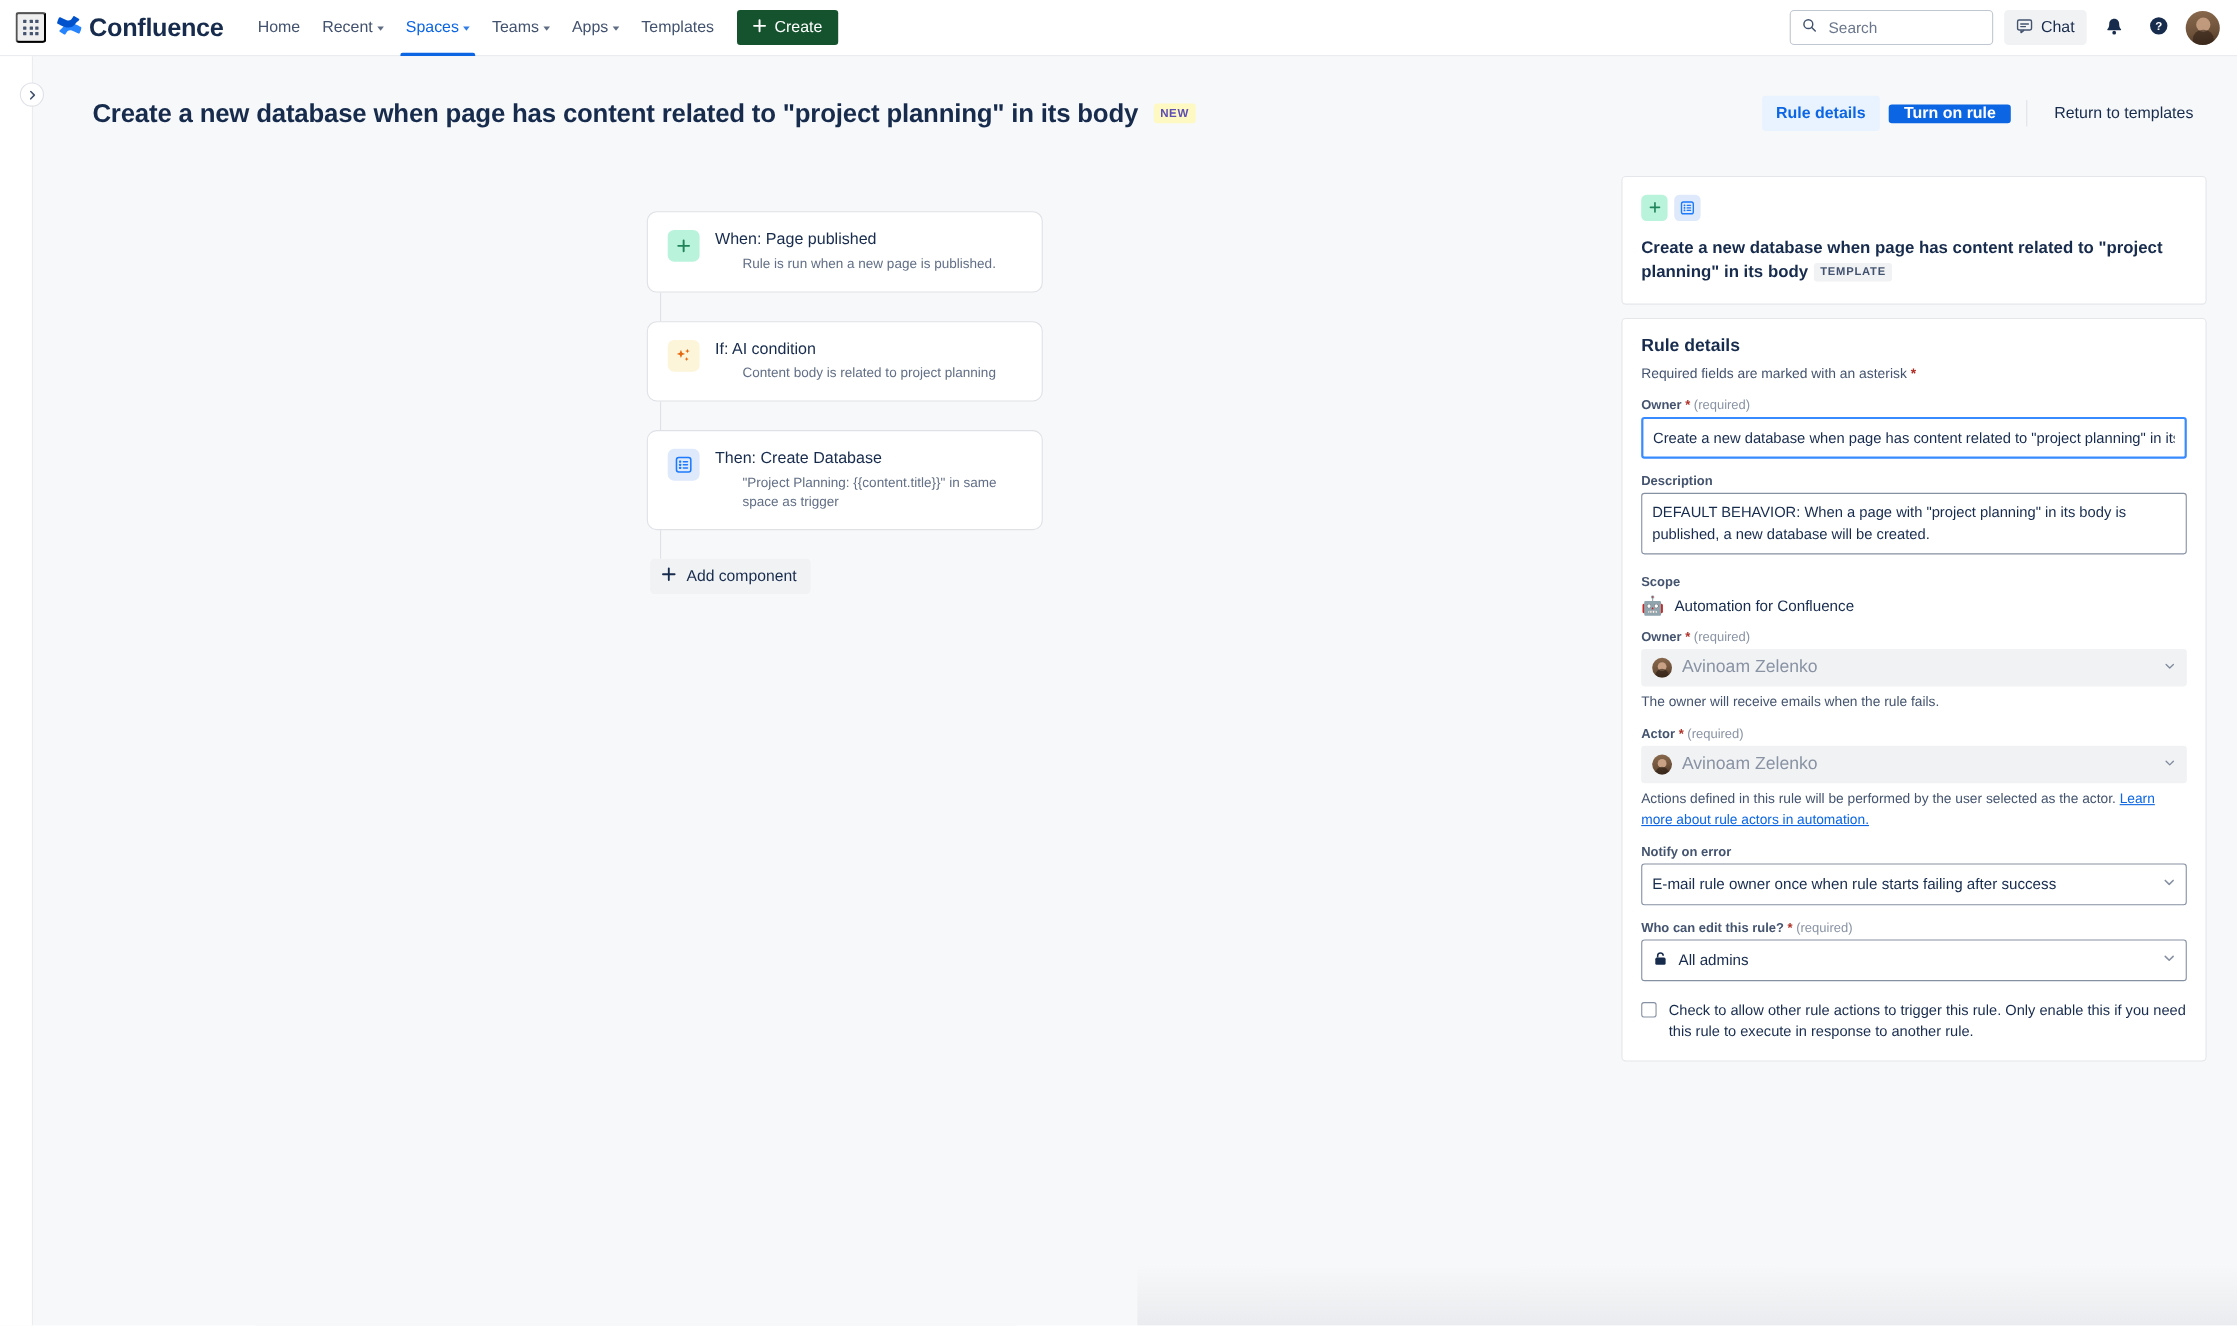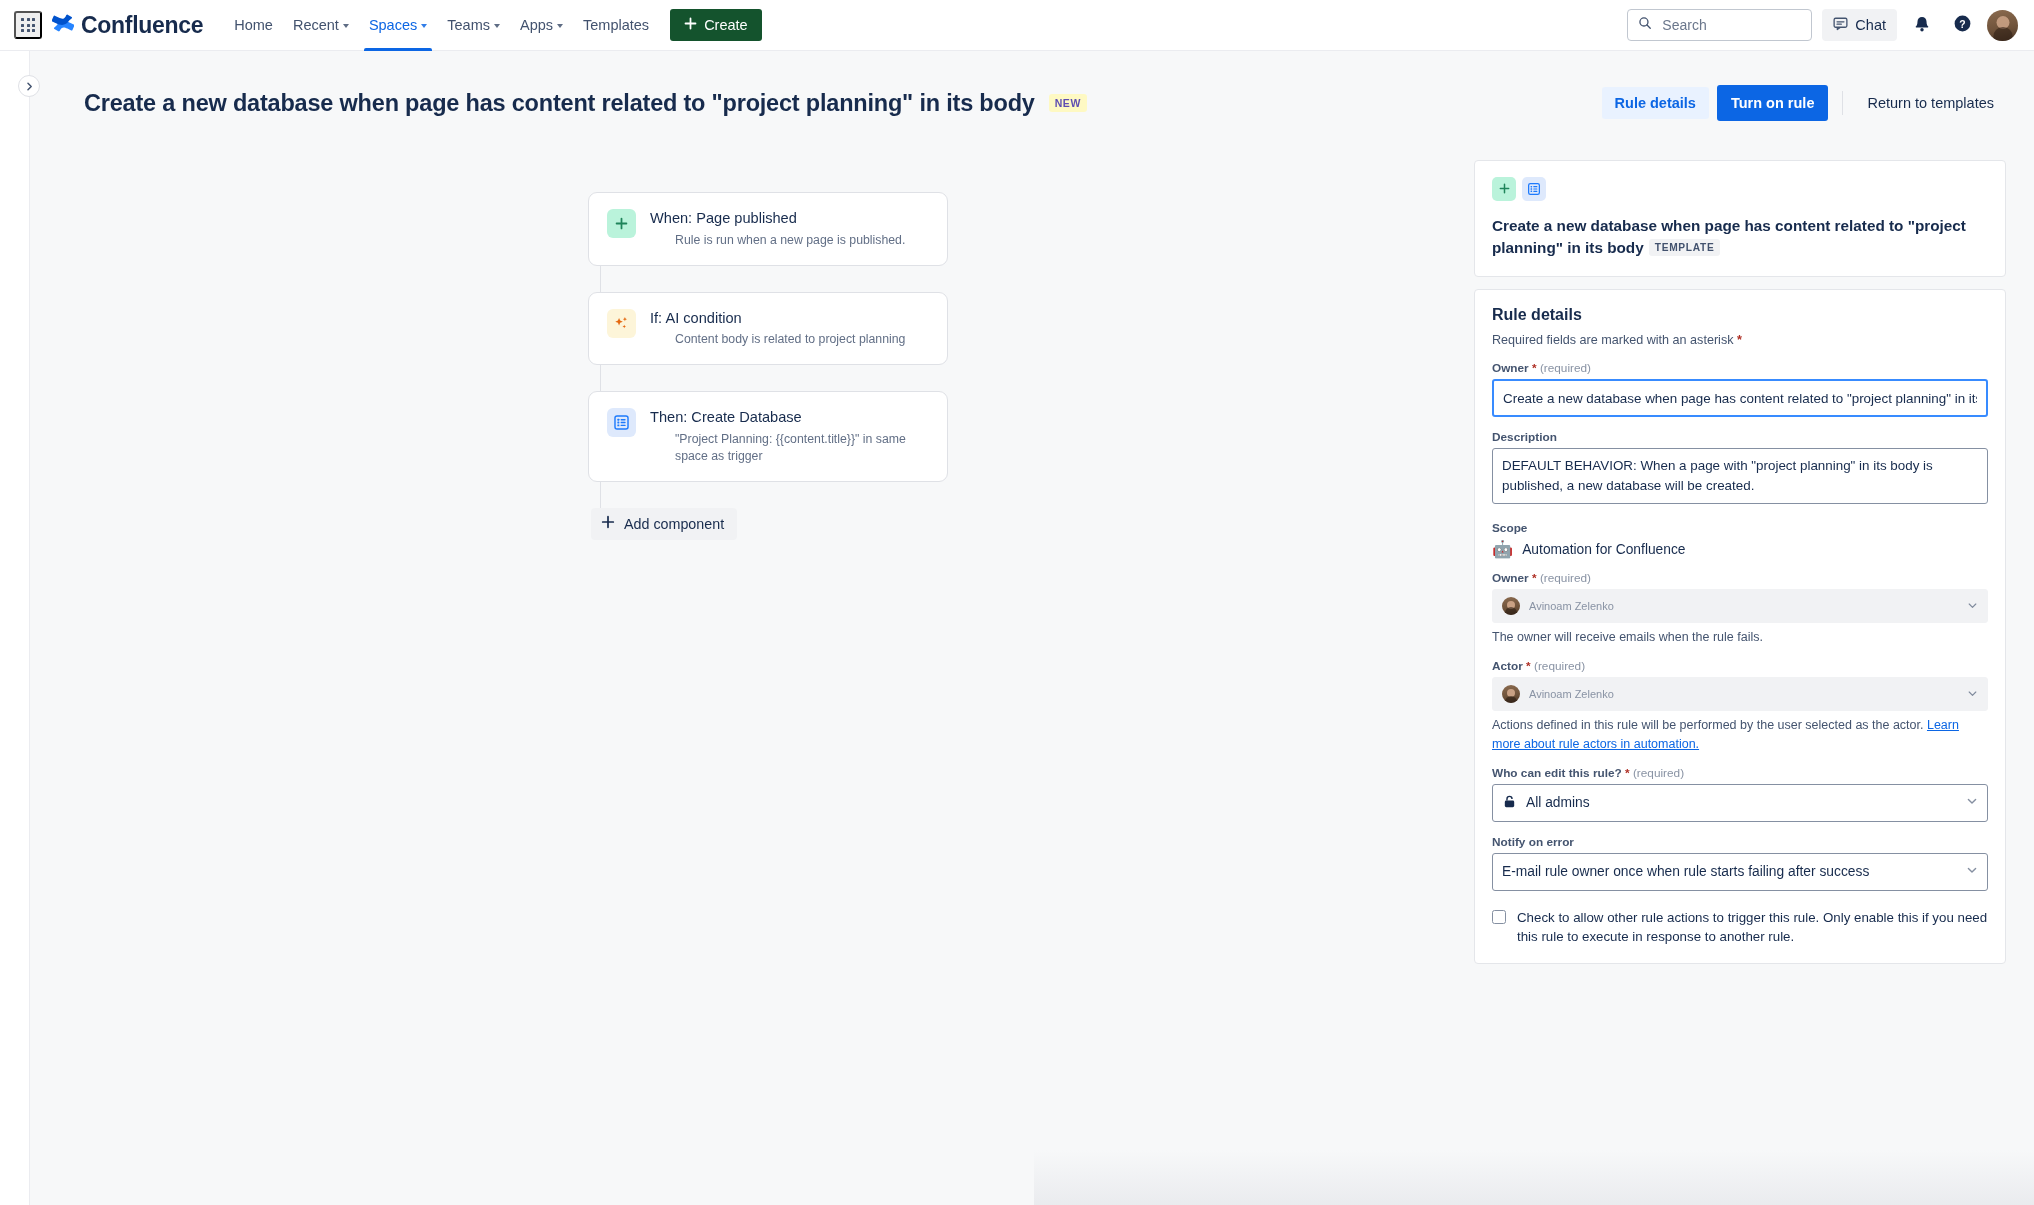--- a/index.html
+++ b/index.html
@@ -144,21 +144,21 @@
     padding: 3px 6px; border-radius: 3px; white-space: nowrap;
   }
   .header-actions { margin-left: auto; display: flex; align-items: center; gap: 8px; }
   .btn-subtle {
     background: #E9F2FF; color: #0C66E4; border: none;
     height: 32px; padding: 0 13px; border-radius: 3px;
     font-size: 14.5px; font-weight: 600; cursor: pointer; font-family: inherit;
   }
   .btn-primary {
     background: #0C66E4; color: #fff; border: none;
-    height: 36px; padding: 0 14px; border-radius: 3px;
+    height: 17px; padding: 0 14px; border-radius: 3px;
     font-size: 14.5px; font-weight: 600; cursor: pointer; font-family: inherit;
   }
   .divider-v { width: 1px; height: 24px; background: #DFE1E6; margin: 0 6px; }
   .btn-plain {
     background: transparent; color: #172B4D; border: none;
     height: 32px; padding: 0 10px; border-radius: 3px;
     font-size: 14.5px; cursor: pointer; font-family: inherit;
   }
 
   
@@ -257,21 +257,21 @@
   .scope-row {
     display: flex; align-items: center; gap: 9px;
     font-size: 13.8px; color: #172B4D; padding-top: 2px;
   }
   .robot-emoji { font-size: 17px; line-height: 1; }
 
   .select-disabled {
     width: 100%; height: 34px; background: #F1F2F4;
     border: 1.2px solid #F1F2F4; border-radius: 3px;
     display: flex; align-items: center; gap: 9px; padding: 0 9px;
-    font-size: 11px; color: #8993A4; cursor: not-allowed;
+    font-size: 16px; color: #8993A4; cursor: not-allowed;
   }
   .mini-avatar {
     width: 18px; height: 18px; border-radius: 50%; flex: 0 0 18px;
     background: linear-gradient(170deg,#8B6B4F 0%,#6E523A 60%,#4A3425 100%);
     position: relative; overflow: hidden;
   }
   .mini-avatar:before{
     content:""; position:absolute; left:50%; top:18%; transform:translateX(-50%);
     width:8px; height:8px; border-radius:50%; background:#C9A184;
   }
@@ -585,20 +585,32 @@
               <span class="mini-avatar"></span>
               <span>Avinoam Zelenko</span>
               <span class="chev-right">
                 <svg width="11" height="11" viewBox="0 0 12 12">
                     <path d="M2.4 4.4L6 8l3.6-3.6" fill="none" stroke="#44546F" stroke-width="1.3" stroke-linecap="round" stroke-linejoin="round"></path>
                   </svg>
               </span>
             </div>
             <div class="help-text">
               <span>Actions defined in this rule will be performed by the user selected as the actor. </span><a class="link">Learn more about rule actors in automation.</a>
+            </div>
+          </div>
+
+          <div class="field">
+            <label class="field-label">Notify on error</label>
+            <div class="select-box">
+              <span>E-mail rule owner once when rule starts failing after success</span>
+              <span class="chev-right">
+                <svg width="12" height="12" viewBox="0 0 12 12">
+                    <path d="M2.4 4.4L6 8l3.6-3.6" fill="none" stroke="#44546F" stroke-width="1.4" stroke-linecap="round" stroke-linejoin="round"></path>
+                  </svg>
+              </span>
             </div>
           </div>
 
           <div class="field">
             <label class="field-label">
               <span>Who can edit this rule?</span><span class="ast"> *</span>
               <span class="lbl-optional">(required)</span>
             </label>
             <div class="select-box">
               <span>
@@ -609,32 +621,20 @@
               </span>
               <span>All admins</span>
               <span class="chev-right">
                 <svg width="12" height="12" viewBox="0 0 12 12">
                     <path d="M2.4 4.4L6 8l3.6-3.6" fill="none" stroke="#44546F" stroke-width="1.4" stroke-linecap="round" stroke-linejoin="round"></path>
                   </svg>
               </span>
             </div>
           </div>
 
-          <div class="field">
-            <label class="field-label">Notify on error</label>
-            <div class="select-box">
-              <span>E-mail rule owner once when rule starts failing after success</span>
-              <span class="chev-right">
-                <svg width="12" height="12" viewBox="0 0 12 12">
-                    <path d="M2.4 4.4L6 8l3.6-3.6" fill="none" stroke="#44546F" stroke-width="1.4" stroke-linecap="round" stroke-linejoin="round"></path>
-                  </svg>
-              </span>
-            </div>
-          </div>
-
           <div class="check-row">
             <span class="checkbox"></span>
             <span class="check-label">Check to allow other rule actions to trigger this rule. Only enable this if you need this rule to execute in response to another rule.</span>
           </div>
         </div>
 
       </div>
     </div>
 
     <div class="bottom-fade"></div>

